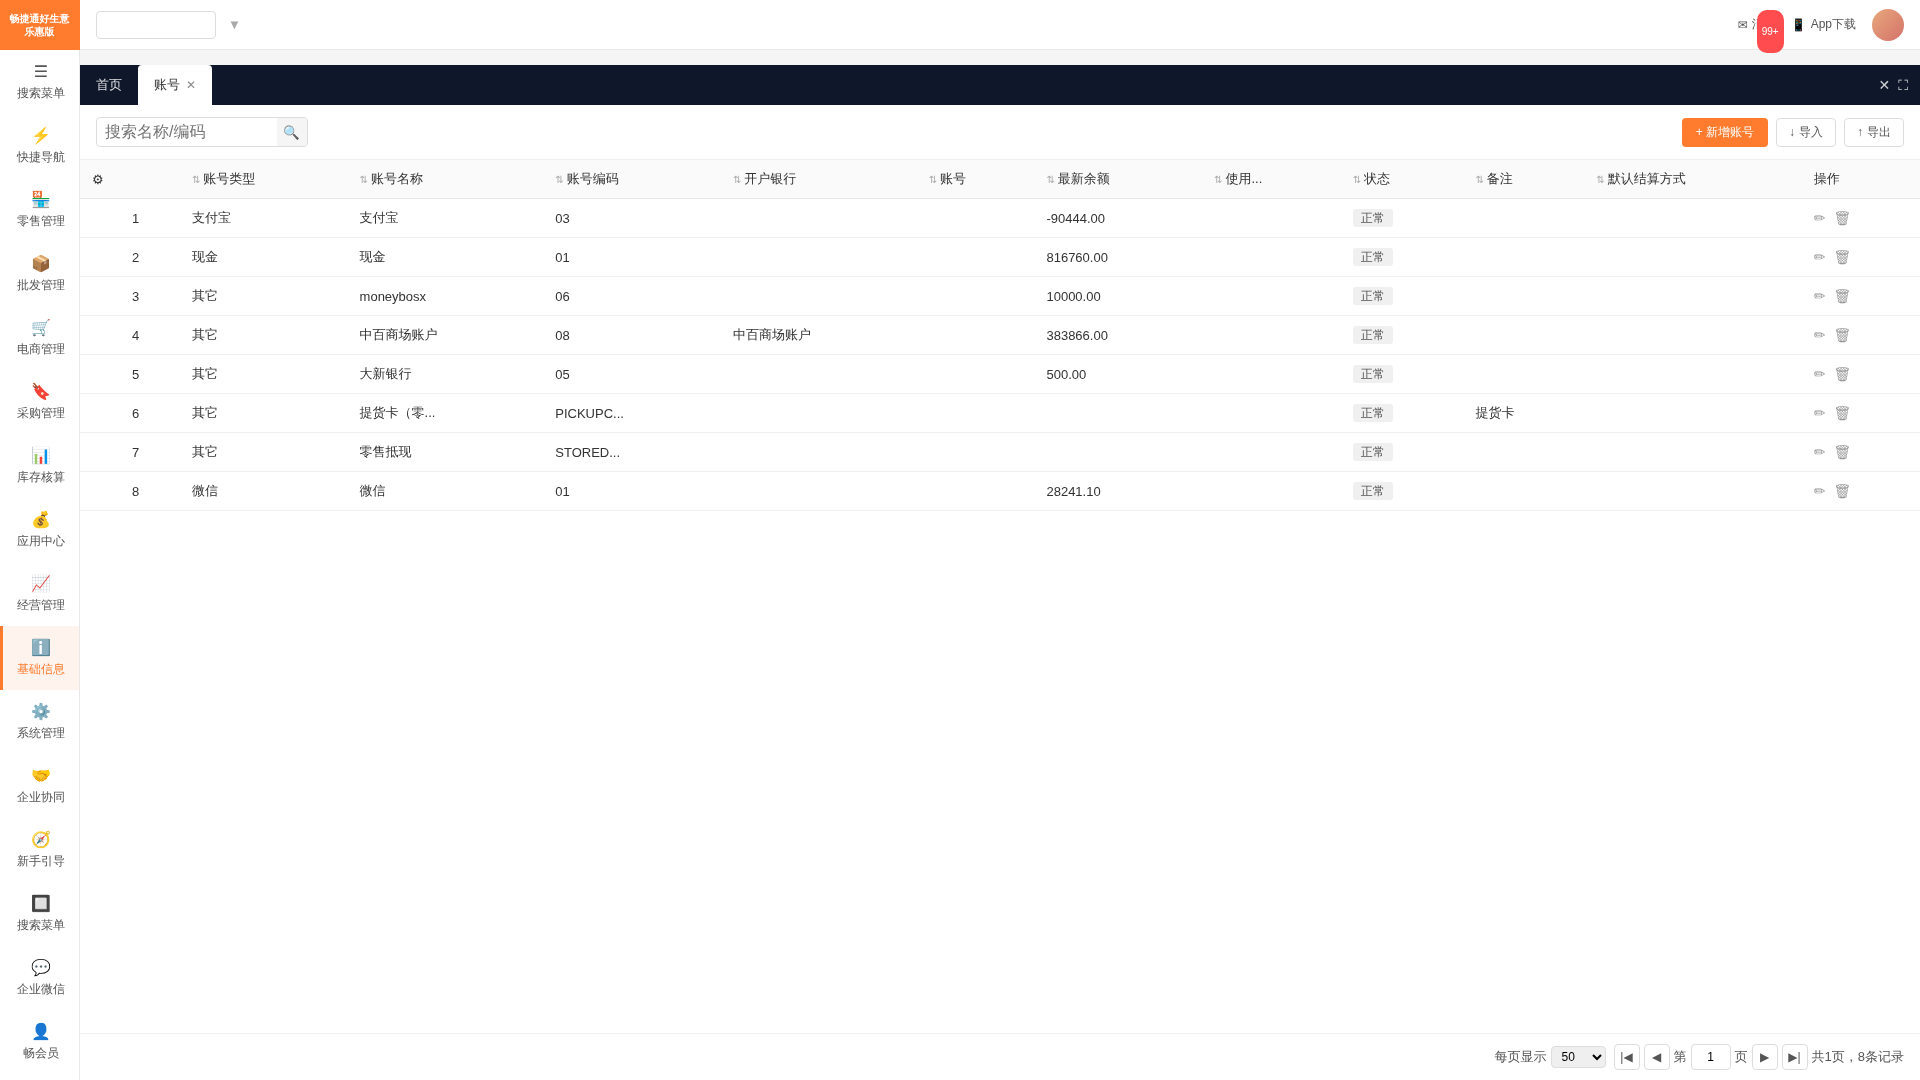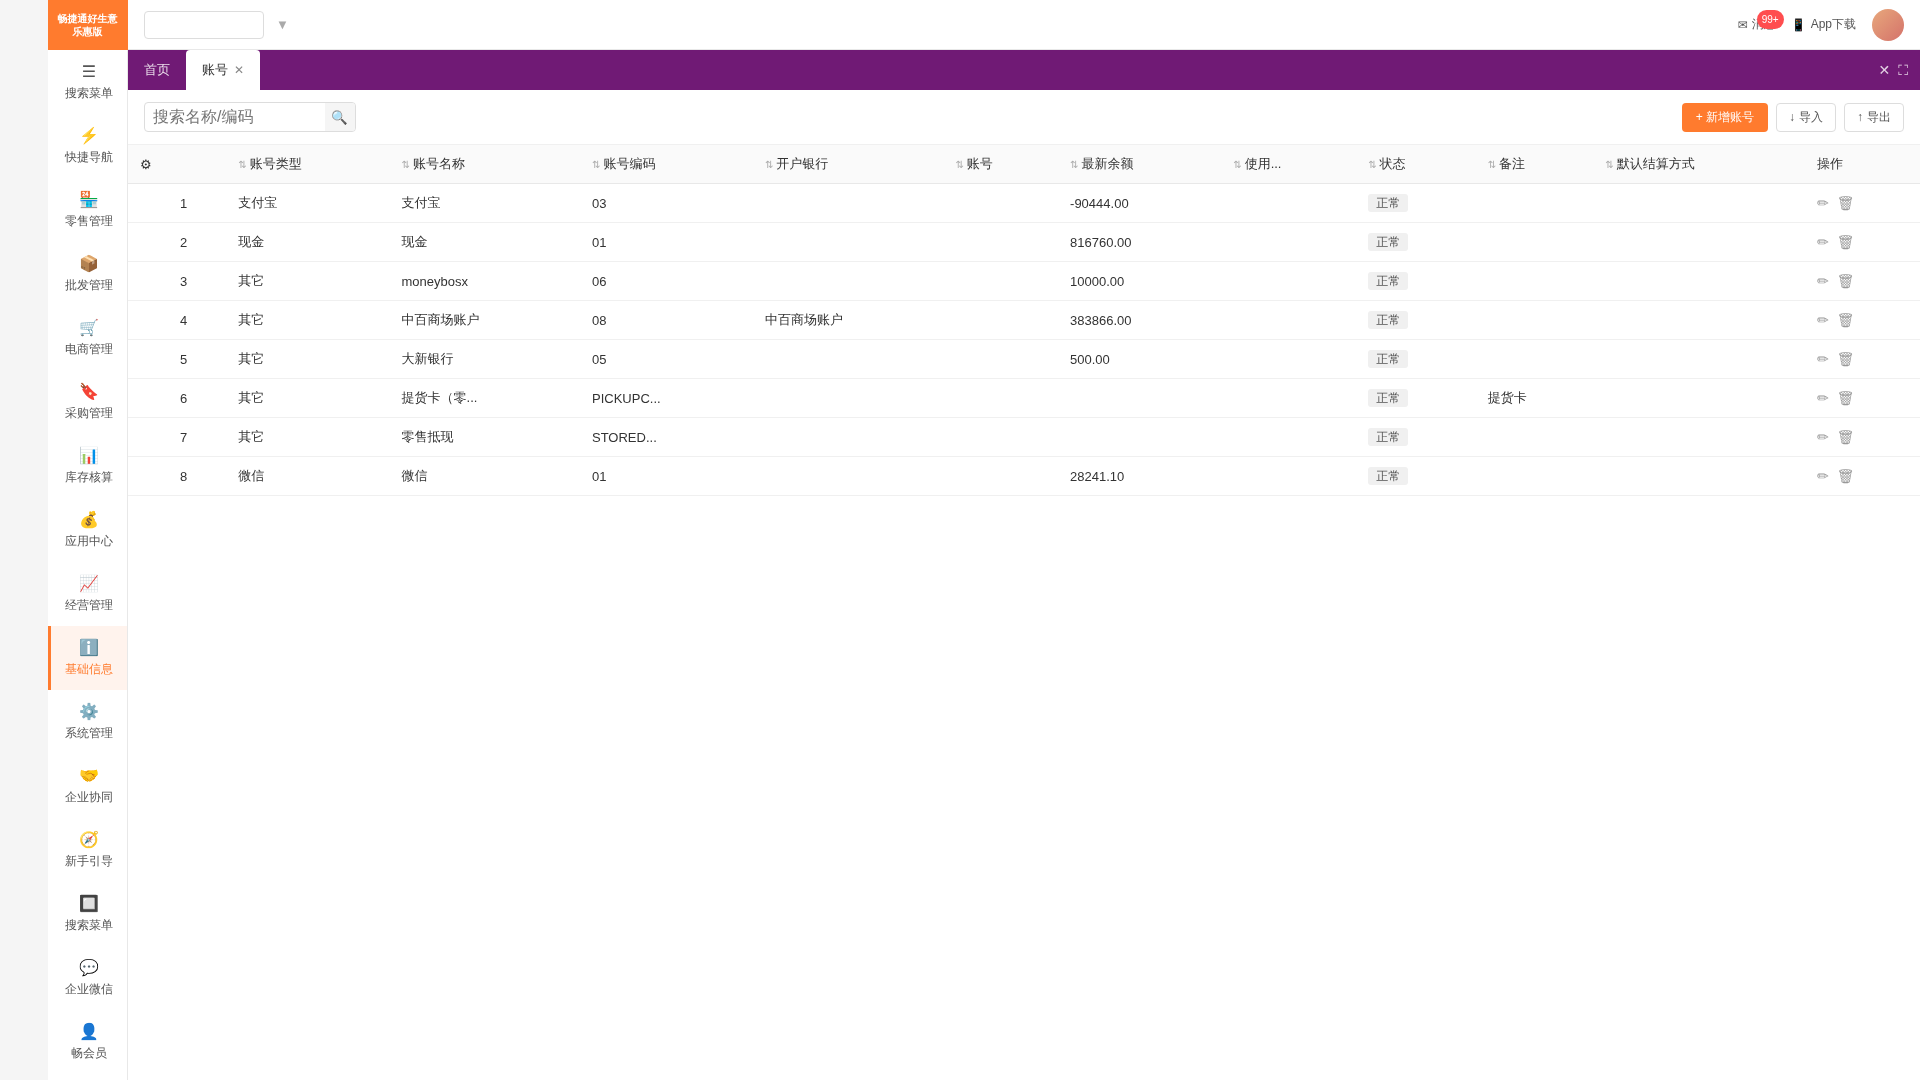--- a/index.html
+++ b/index.html
@@ -7,21 +7,20 @@
 
     
     .sidebar {
       width: 80px;
       background: #fff;
       display: flex;
       flex-direction: column;
       align-items: center;
       border-right: 1px solid #e8e8e8;
       flex-shrink: 0;
-      margin-left: 48px;
     }
     .sidebar-logo {
       width: 80px;
       height: 50px;
       background: #ff7b2e;
       display: flex;
       align-items: center;
       justify-content: center;
       color: #fff;
       font-size: 11px;
@@ -95,21 +94,21 @@
       gap: 4px;
       font-size: 12px;
       color: #555;
       cursor: pointer;
       position: relative;
     }
     .badge {
       background: #ff4d4f;
       color: #fff;
       border-radius: 10px;
-      padding: 4px 5px;
+      padding: 16px 5px;
       font-size: 10px;
       position: absolute;
       top: -6px;
       right: -8px;
     }
     .topbar-app {
       display: flex;
       align-items: center;
       gap: 4px;
       font-size: 12px;
@@ -120,25 +119,26 @@
       width: 32px;
       height: 32px;
       border-radius: 50%;
       background: #d9d9d9;
       overflow: hidden;
     }
 
     
     .tabbar {
       height: 40px;
-      background: #701a75;
+      background: #0f172a;
       display: flex;
       align-items: center;
       padding: 0 0;
       flex-shrink: 0;
+      margin-top: 15px;
     }
     .tab {
       height: 40px;
       padding: 0 16px;
       display: flex;
       align-items: center;
       gap: 6px;
       cursor: pointer;
       font-size: 13px;
       color: rgba(255,255,255,0.85);
@@ -668,14 +668,33 @@
         <div class="action-btns">
           <span class="action-icon">✏</span>
           <span class="action-icon">🗑</span>
         </div>
       </td>
     </tr>
           </tbody>
       </table>
     </div>
 
+    <div class="pagination">
+      <div class="page-size-wrap">
+        <span>每页显示</span>
+        <select class="page-size-select">
+          <option value="50">50</option>
+          <option value="100">100</option>
+        </select>
+      </div>
+      <div class="page-nav">
+        <button class="page-btn">|◀</button>
+        <button class="page-btn">◀</button>
+        <span>第</span>
+        <input class="page-input" type="text" value="1" style="">
+        <span>页</span>
+        <button class="page-btn">▶</button>
+        <button class="page-btn">▶|</button>
+        <span>共1页，8条记录</span>
+      </div>
+    </div>
   </div>
 </div>
 
 </body></html>

